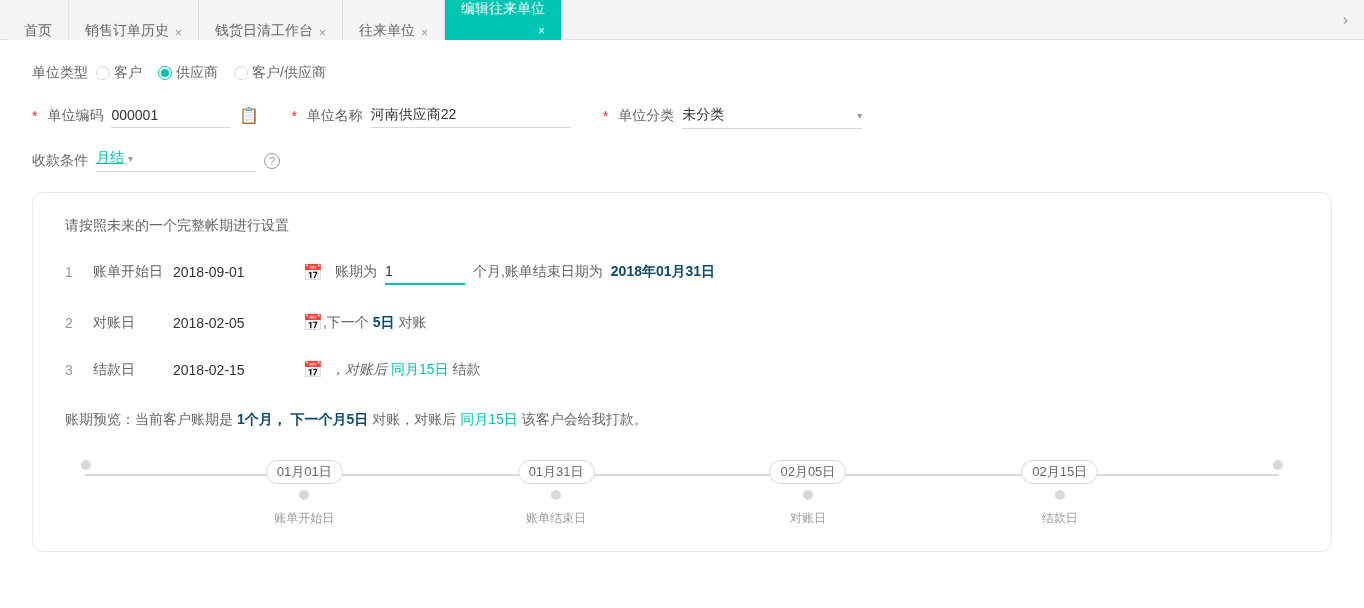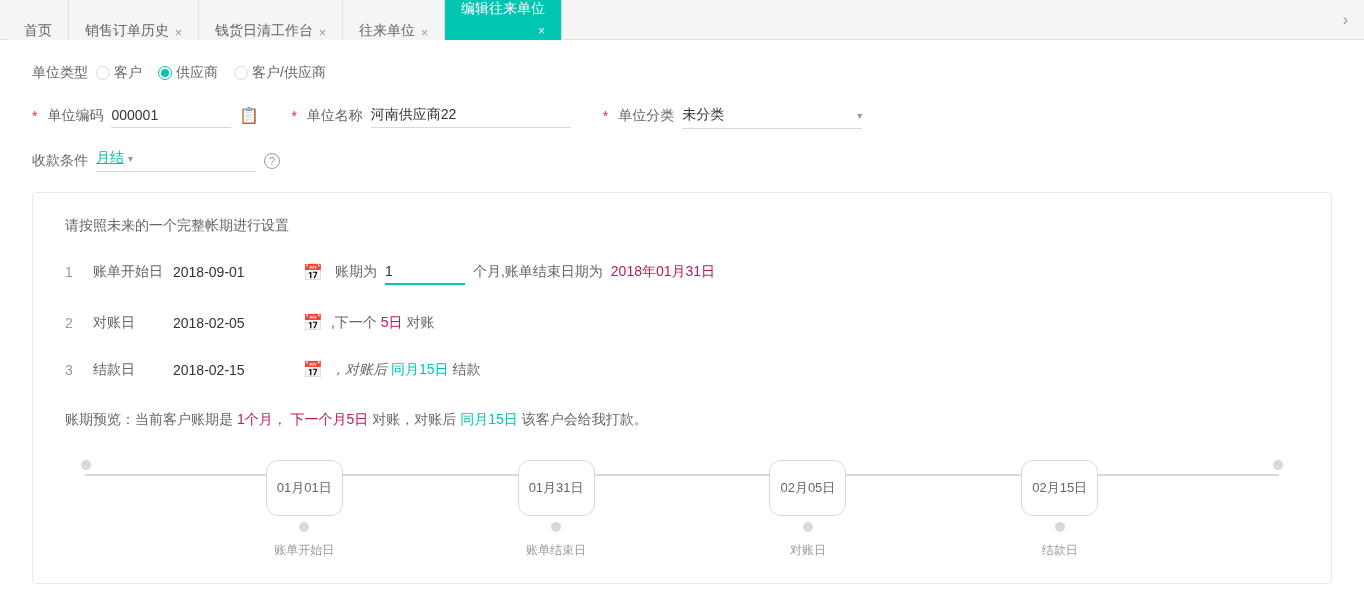--- a/index.html
+++ b/index.html
@@ -136,21 +136,21 @@
       border-radius: 50%;
       border: 1px solid #999;
       display: flex; align-items: center; justify-content: center;
       color: #999; font-size: 11px;
       cursor: pointer;
     }
 
     
     .box-section {
       border: 1px solid #e8e8e8;
-      border-radius: 4px;
+      border-radius: 11px;
       padding: 24px 32px;
       background: #fff;
       margin-bottom: 20px;
     }
     .box-title { font-size: 14px; color: #666; margin-bottom: 24px; }
 
     
     .config-row {
       display: flex;
       align-items: center;
@@ -169,21 +169,21 @@
     }
     .config-date {
       width: 130px;
       color: #333;
       font-size: 14px;
     }
     .config-suffix {
       display: flex; align-items: center; gap: 4px;
       font-size: 14px; color: #666;
     }
-    .highlight-orange { color: #be185d; font-weight: 400; }
+    .highlight-orange { color: #0c4a6e; font-weight: 700; }
     .highlight-green { color: #00c5b0; font-weight: 500; }
 
     .period-input {
       border: none;
       border-bottom: 2px solid #00c5b0;
       outline: none;
       width: 80px;
       font-size: 14px;
       color: #333;
       padding: 4px 0;
@@ -229,21 +229,21 @@
     }
     .tl-dot {
       width: 10px; height: 10px;
       border-radius: 50%;
       background: #d9d9d9;
       border: 2px solid #d9d9d9;
     }
     .tl-badge {
       border: 1px solid #d9d9d9;
       border-radius: 12px;
-      padding: 18px 10px;
+      padding: 2px 10px;
       font-size: 13px;
       color: #666;
       background: #fff;
       white-space: nowrap;
     }
     .tl-sublabel {
       font-size: 12px;
       color: #999;
       margin-top: 4px;
       white-space: nowrap;
@@ -348,21 +348,21 @@
         <span class="highlight-orange" style="margin-left:4px;">2018年01月31日</span>
       </div>
     </div>
 
     <div class="config-row">
       <span class="config-num">2</span>
       <span class="config-label">对账日</span>
       <span class="config-date">2018-02-05</span>
       <span class="cal-icon">📅</span>
       <div class="config-suffix">
-        <span style="margin-left:8px;">,下一个</span>
+        <span style="margin-left:0;">,下一个</span>
         <span class="highlight-orange">5日</span>
         <span>对账</span>
       </div>
     </div>
 
     <div class="config-row">
       <span class="config-num">3</span>
       <span class="config-label">结款日</span>
       <span class="config-date">2018-02-15</span>
       <span class="cal-icon">📅</span>

